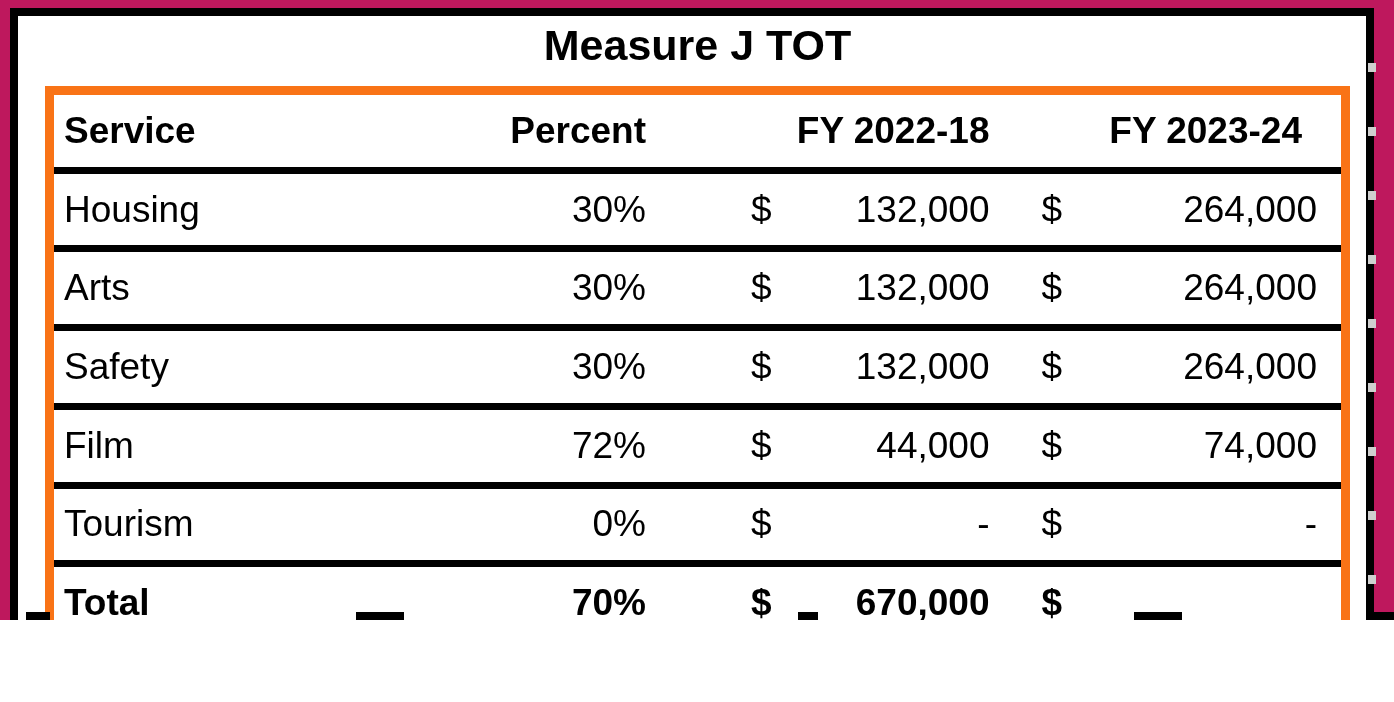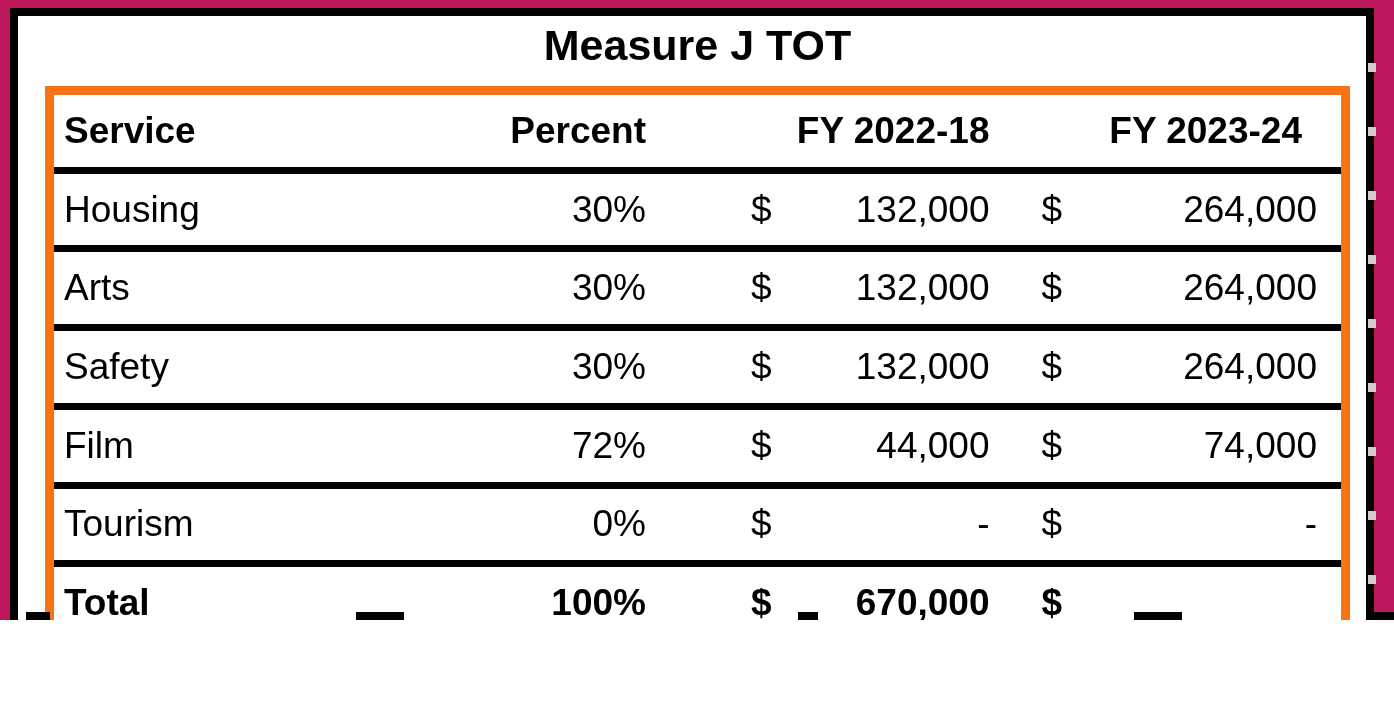--- a/index.html
+++ b/index.html
@@ -208,21 +208,21 @@
       </div>
       <div class="c-money fy2">
         <span>$</span>
         <span>-</span>
       </div>
     </div>
     <div class="sep"></div>
 
     <div class="row bold">
       <div class="c-service">Total</div>
-      <div class="c-percent">100%</div>
+      <div class="c-percent">70%</div>
       <div class="c-money fy1">
         <span>$</span>
         <span>670,000</span>
       </div>
       <div class="c-money fy2">
         <span>$</span>
       </div>
     </div>
 
   </div>

